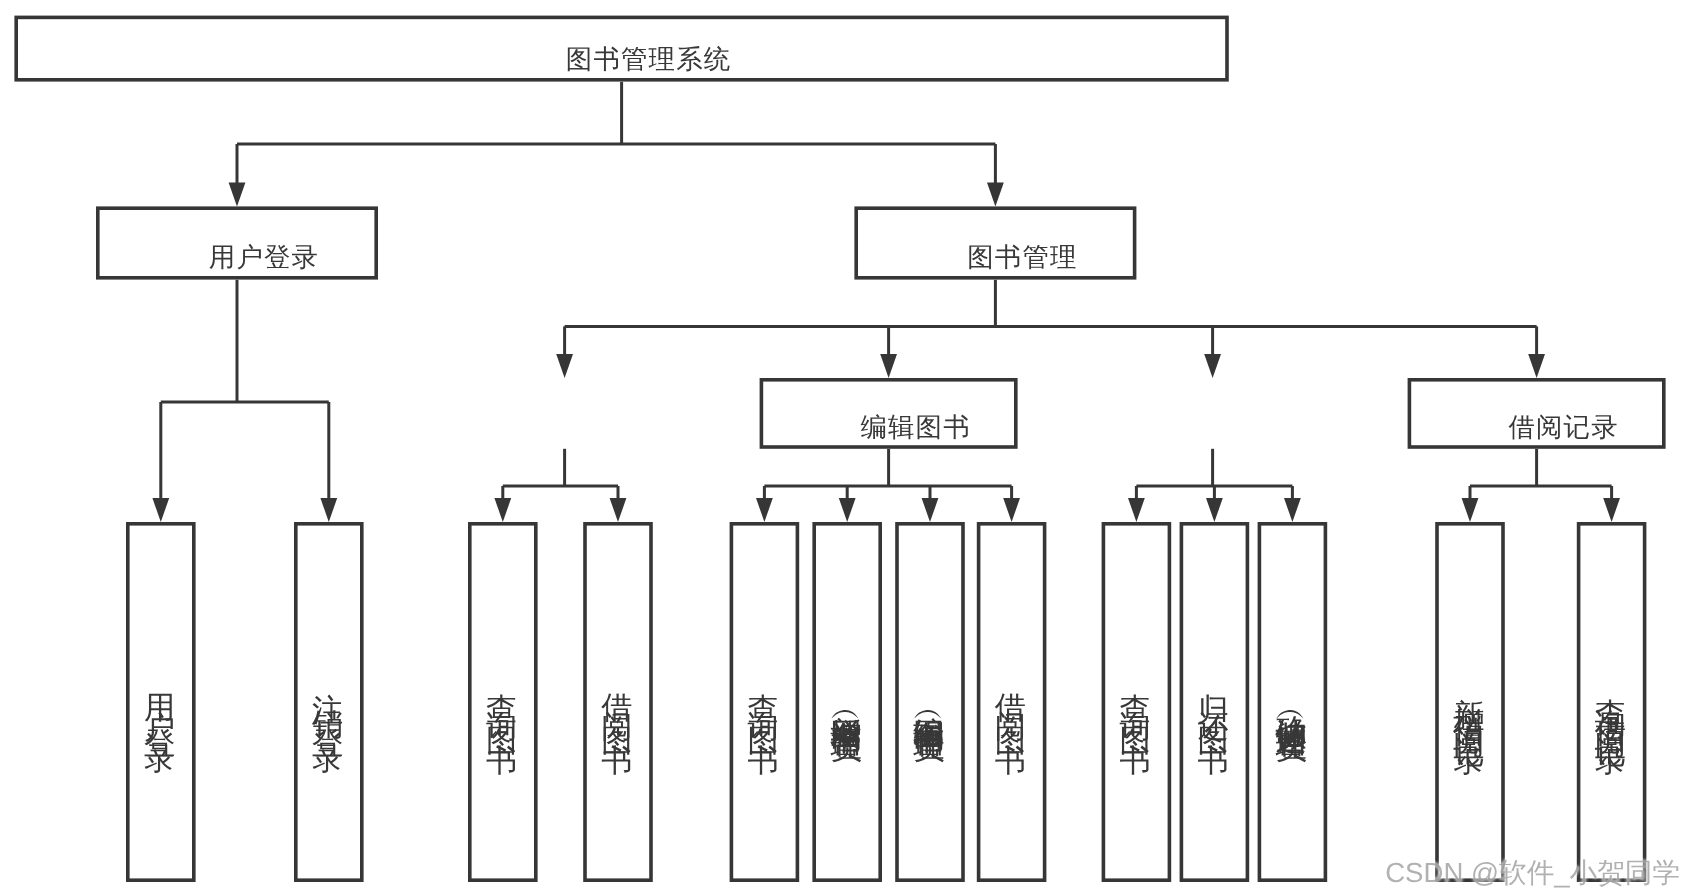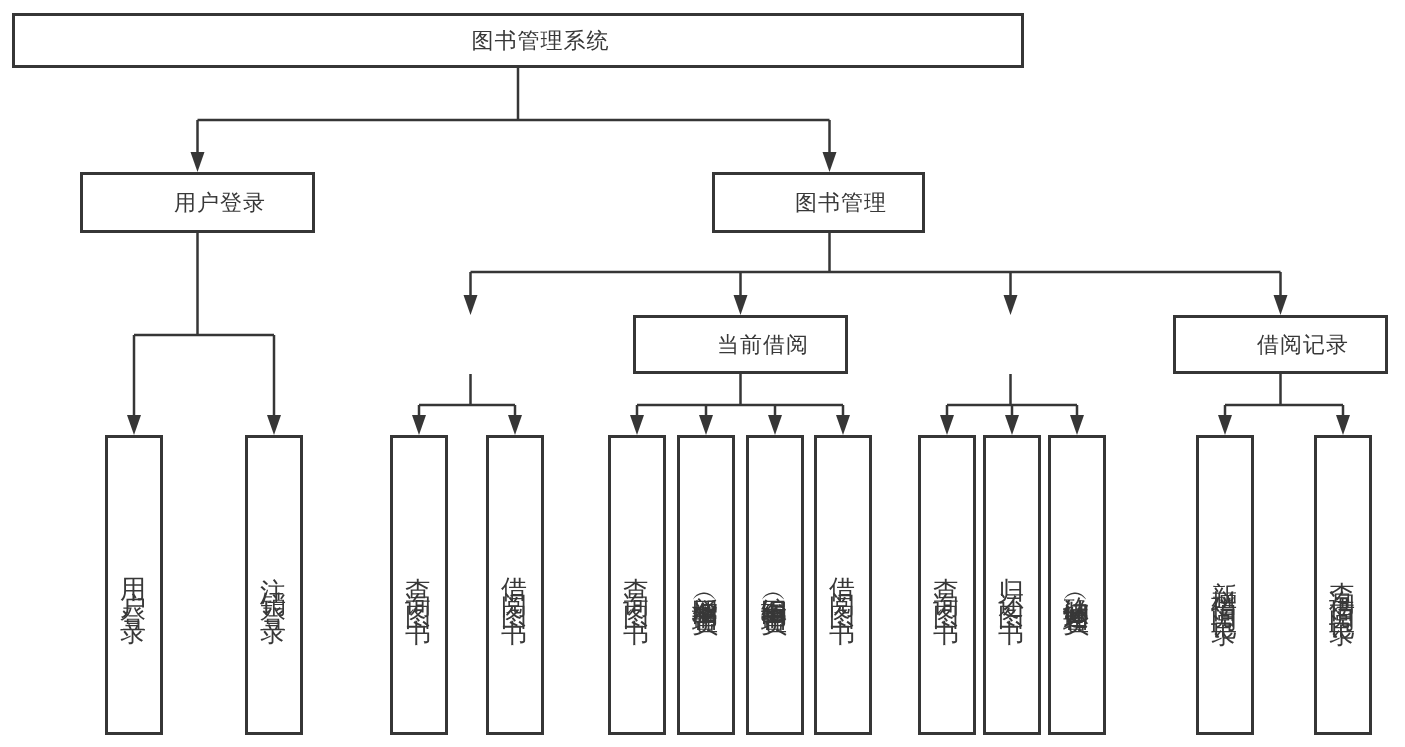--- a/index.html
+++ b/index.html
@@ -14,21 +14,21 @@
   #canvas{
     position:relative;width:1405px;height:747px;
     background:var(--background);overflow:hidden;
   }
   #wires{position:absolute;left:0;top:0;width:1405px;height:747px;}
   #wires path{stroke:var(--line);stroke-width:2.5;fill:none;}
   #wires polygon{fill:var(--line);stroke:none;}
   .hnode{
     position:absolute;background:var(--box_bg);
     border:3px solid var(--line);
-    display:flex;align-items:center;justify-content:center;padding-left:45px;
+    display:flex;align-items:flex-end;justify-content:center;padding-left:45px;
   }
   .hnode span{
     font-size:22px;color:var(--text);letter-spacing:1px;white-space:nowrap;
   }
   .vnode{
     position:absolute;width:58px;height:300px;
     background:var(--box_bg);border:3px solid var(--line);
     display:flex;align-items:center;justify-content:center;
   }
   .vnode span{
@@ -112,26 +112,26 @@
       <polygon points="1336,415 1350,415 1343,435"></polygon>
   </svg>
 
   <div class="hnode" style="left:12px;top:13px;width:1012px;height:55px">
     <span>图书管理系统</span>
   </div>
 
   <div class="hnode" style="left:80px;top:172px;width:235px;height:61px">
     <span>用户登录</span>
   </div>
-  <div class="hnode" style="left:712px;top:172px;width:213px;height:61px">
+  <div class="hnode" style="left:712px;top:172px;width:235px;height:61px">
     <span>图书管理</span>
   </div>
 
   <div class="hnode" style="left:633px;top:315px;width:215px;height:59px">
-    <span>当前借阅</span>
+    <span>编辑图书</span>
   </div>
   <div class="hnode" style="left:1173px;top:315px;width:215px;height:59px">
     <span>借阅记录</span>
   </div>
 
   <div class="vnode" style="left:105px;top:435px">
     <span class="sp-wide">用户登录</span>
   </div>
   <div class="vnode" style="left:245px;top:435px">
     <span class="sp-wide">注销登录</span>
@@ -167,14 +167,15 @@
     <span class="sp-tight">确认归还（管理员）</span>
   </div>
 
   <div class="vnode" style="left:1196px;top:435px">
     <span class="sp-med">新增借阅记录</span>
   </div>
   <div class="vnode" style="left:1314px;top:435px">
     <span class="sp-med">查询借阅记录</span>
   </div>
 
+  <div id="watermark">CSDN @软件_小贺同学</div>
 
 </div>
 
 </body></html>

